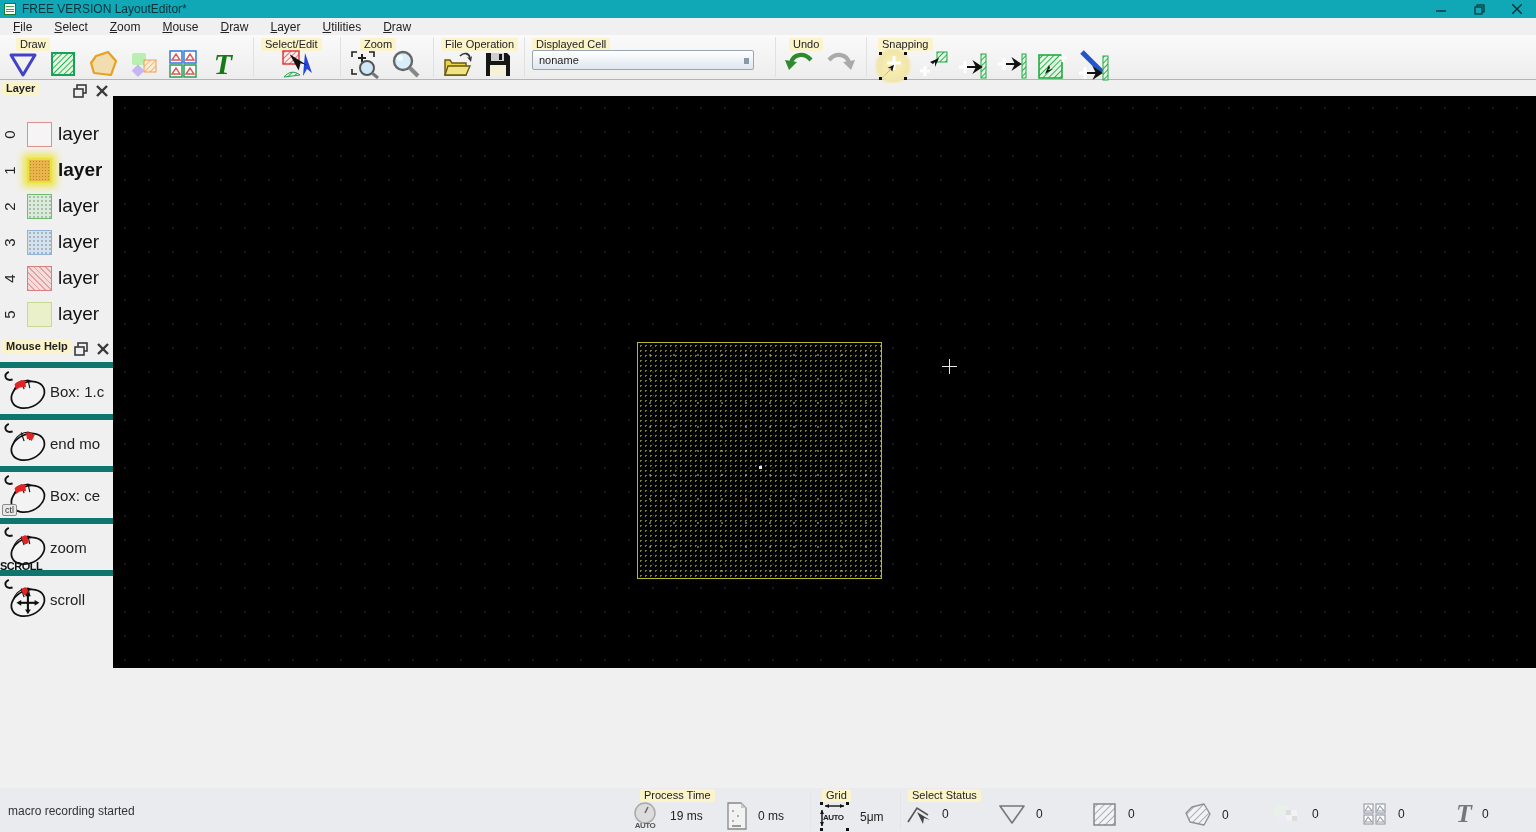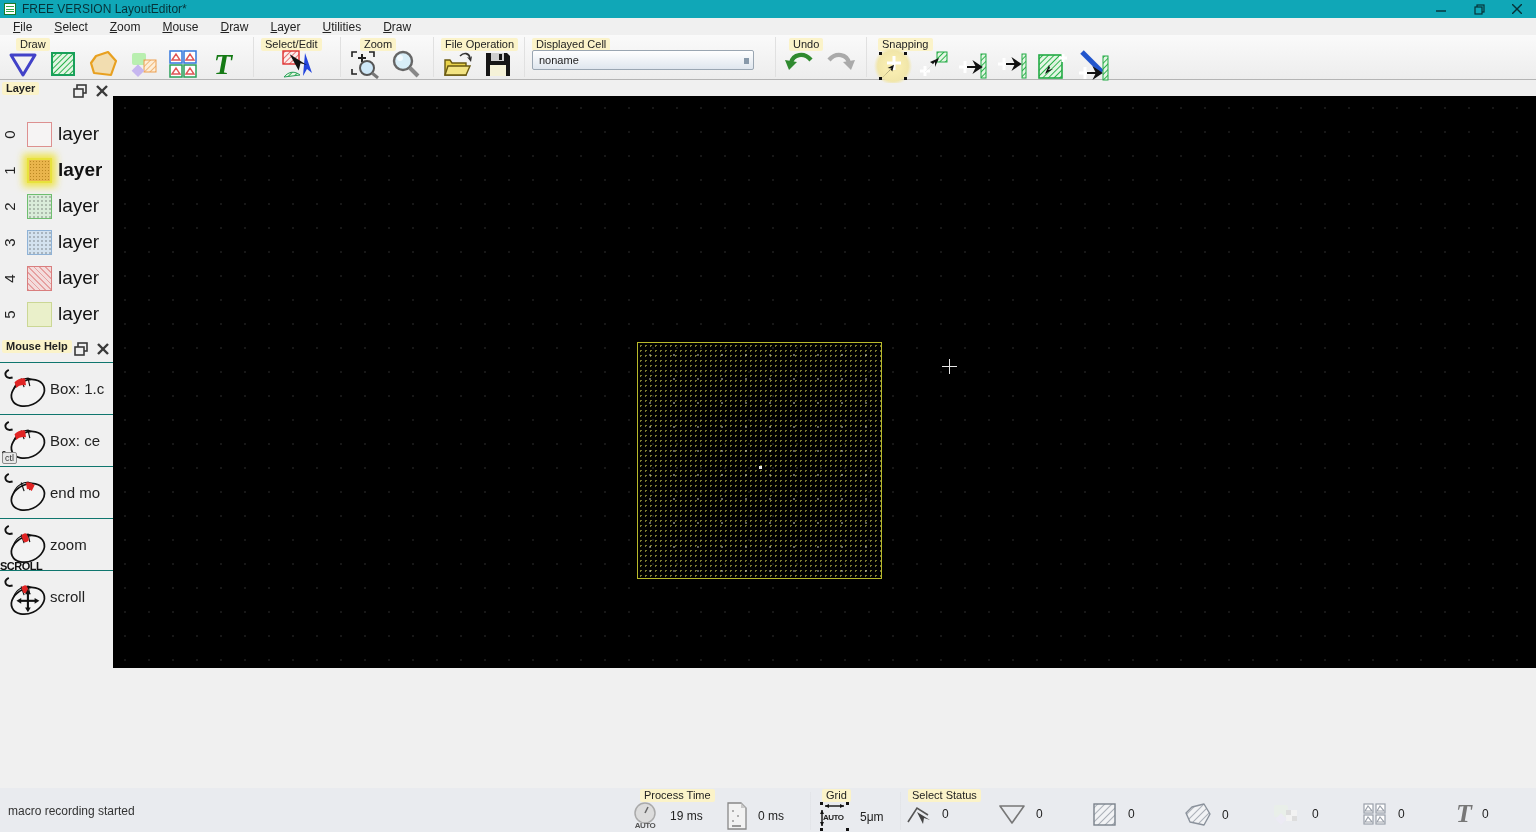--- a/index.html
+++ b/index.html
@@ -50,21 +50,21 @@
   .panel-btn { width:18px; height:18px; display:flex; align-items:center; justify-content:center; cursor:pointer; }
   .layer-row { height:36px; display:flex; align-items:center; cursor:pointer; position:relative; }
   .layer-num { width:18px; text-align:center; font-size:15px; color:#222; transform:rotate(-90deg); }
   .swatch { width:25px; height:25px; border:1px solid; margin-left:9px; flex:0 0 auto; }
   .sw-dots  { background-image:radial-gradient(rgba(0,0,0,0.20) 1px, transparent 1px); background-size:4px 4px; }
   .sw-hatch { background-image:repeating-linear-gradient(45deg, rgba(210,70,70,0.40) 0 1px, transparent 1px 4px); }
   .sw-dense { background-image:radial-gradient(rgba(150,100,0,0.55) 1px, transparent 1px); background-size:3px 3px; }
   .sw-selected { border-width:2px; box-shadow:0 0 7px 4px rgba(238,228,70,0.95); }
   .layer-label { font-size:19px; color:#111; margin-left:6px; white-space:nowrap; overflow:hidden; }
   .layer-label.bold { font-weight:bold; }
-  .mh-row { height:52px; display:flex; align-items:center; border-top:1px solid #0f766e; position:relative;text-align:center; }
+  .mh-row { height:52px; display:flex; align-items:center; border-top:6px solid #0f766e; position:relative;text-align:center; }
   .mh-row:first-of-type { border-top:none; }
   .mh-label { font-size:15px; color:#222; white-space:nowrap; overflow:hidden; margin-left:-2px; }
   .mh-extra { position:absolute; left:0; bottom:-2px; font-size:11px; font-weight:bold;
     letter-spacing:-0.5px; color:#111; }
   .ctl-badge { position:absolute; left:2px; bottom:2px; font-size:9px; color:#333;
     border:1px solid #8a8a8a; background:#e8e8e8; border-radius:2px; padding:0 2px; line-height:10px; }
   .mh-dot { position:absolute; left:2px; top:36px; width:4px; height:4px; border-radius:50%; background:#111; }
 
   
   .canvas { position:absolute; left:113px; top:96px; width:1423px; height:572px; background:#000;
@@ -443,35 +443,35 @@
 
     <div class="mh-row">
       <svg width="52" height="44" viewBox="0 0 54 46">
         <use href="#mouse"></use>
           <path d="M15 16 Q20 11 26 12 L27 19 Q20 18 17 22 Z" fill="#e02424"></path>
       </svg>
       <span class="mh-label">Box: 1.c</span>
     </div>
 
     <div class="mh-row">
+      <svg width="52" height="44" viewBox="0 0 54 46">
+        <use href="#mouse"></use>
+          <path d="M27 12 Q32 11 36 15 L33 21 Q30 18 28 19 Z" fill="#e02424"></path>
+      </svg>
+      <span class="mh-label">end mo</span>
+    </div>
+
+    <div class="mh-row">
       <span class="mh-dot"></span>
       <svg width="52" height="44" viewBox="0 0 54 46">
         <use href="#mouse"></use>
           <path d="M15 16 Q20 11 26 12 L27 19 Q20 18 17 22 Z" fill="#e02424"></path>
       </svg>
       <span class="mh-label">Box: ce</span>
       <span class="ctl-badge">ctl</span>
-    </div>
-
-    <div class="mh-row">
-      <svg width="52" height="44" viewBox="0 0 54 46">
-        <use href="#mouse"></use>
-          <path d="M27 12 Q32 11 36 15 L33 21 Q30 18 28 19 Z" fill="#e02424"></path>
-      </svg>
-      <span class="mh-label">end mo</span>
     </div>
 
     <div class="mh-row">
       <svg width="52" height="44" viewBox="0 0 54 46">
         <use href="#mouse"></use>
           <rect x="23" y="11" width="6" height="9" rx="2.5" fill="#e02424" transform="rotate(-20 26 15)"></rect>
       </svg>
       <span class="mh-label">zoom</span>
       <span class="mh-extra">SCROLL</span>
     </div>

